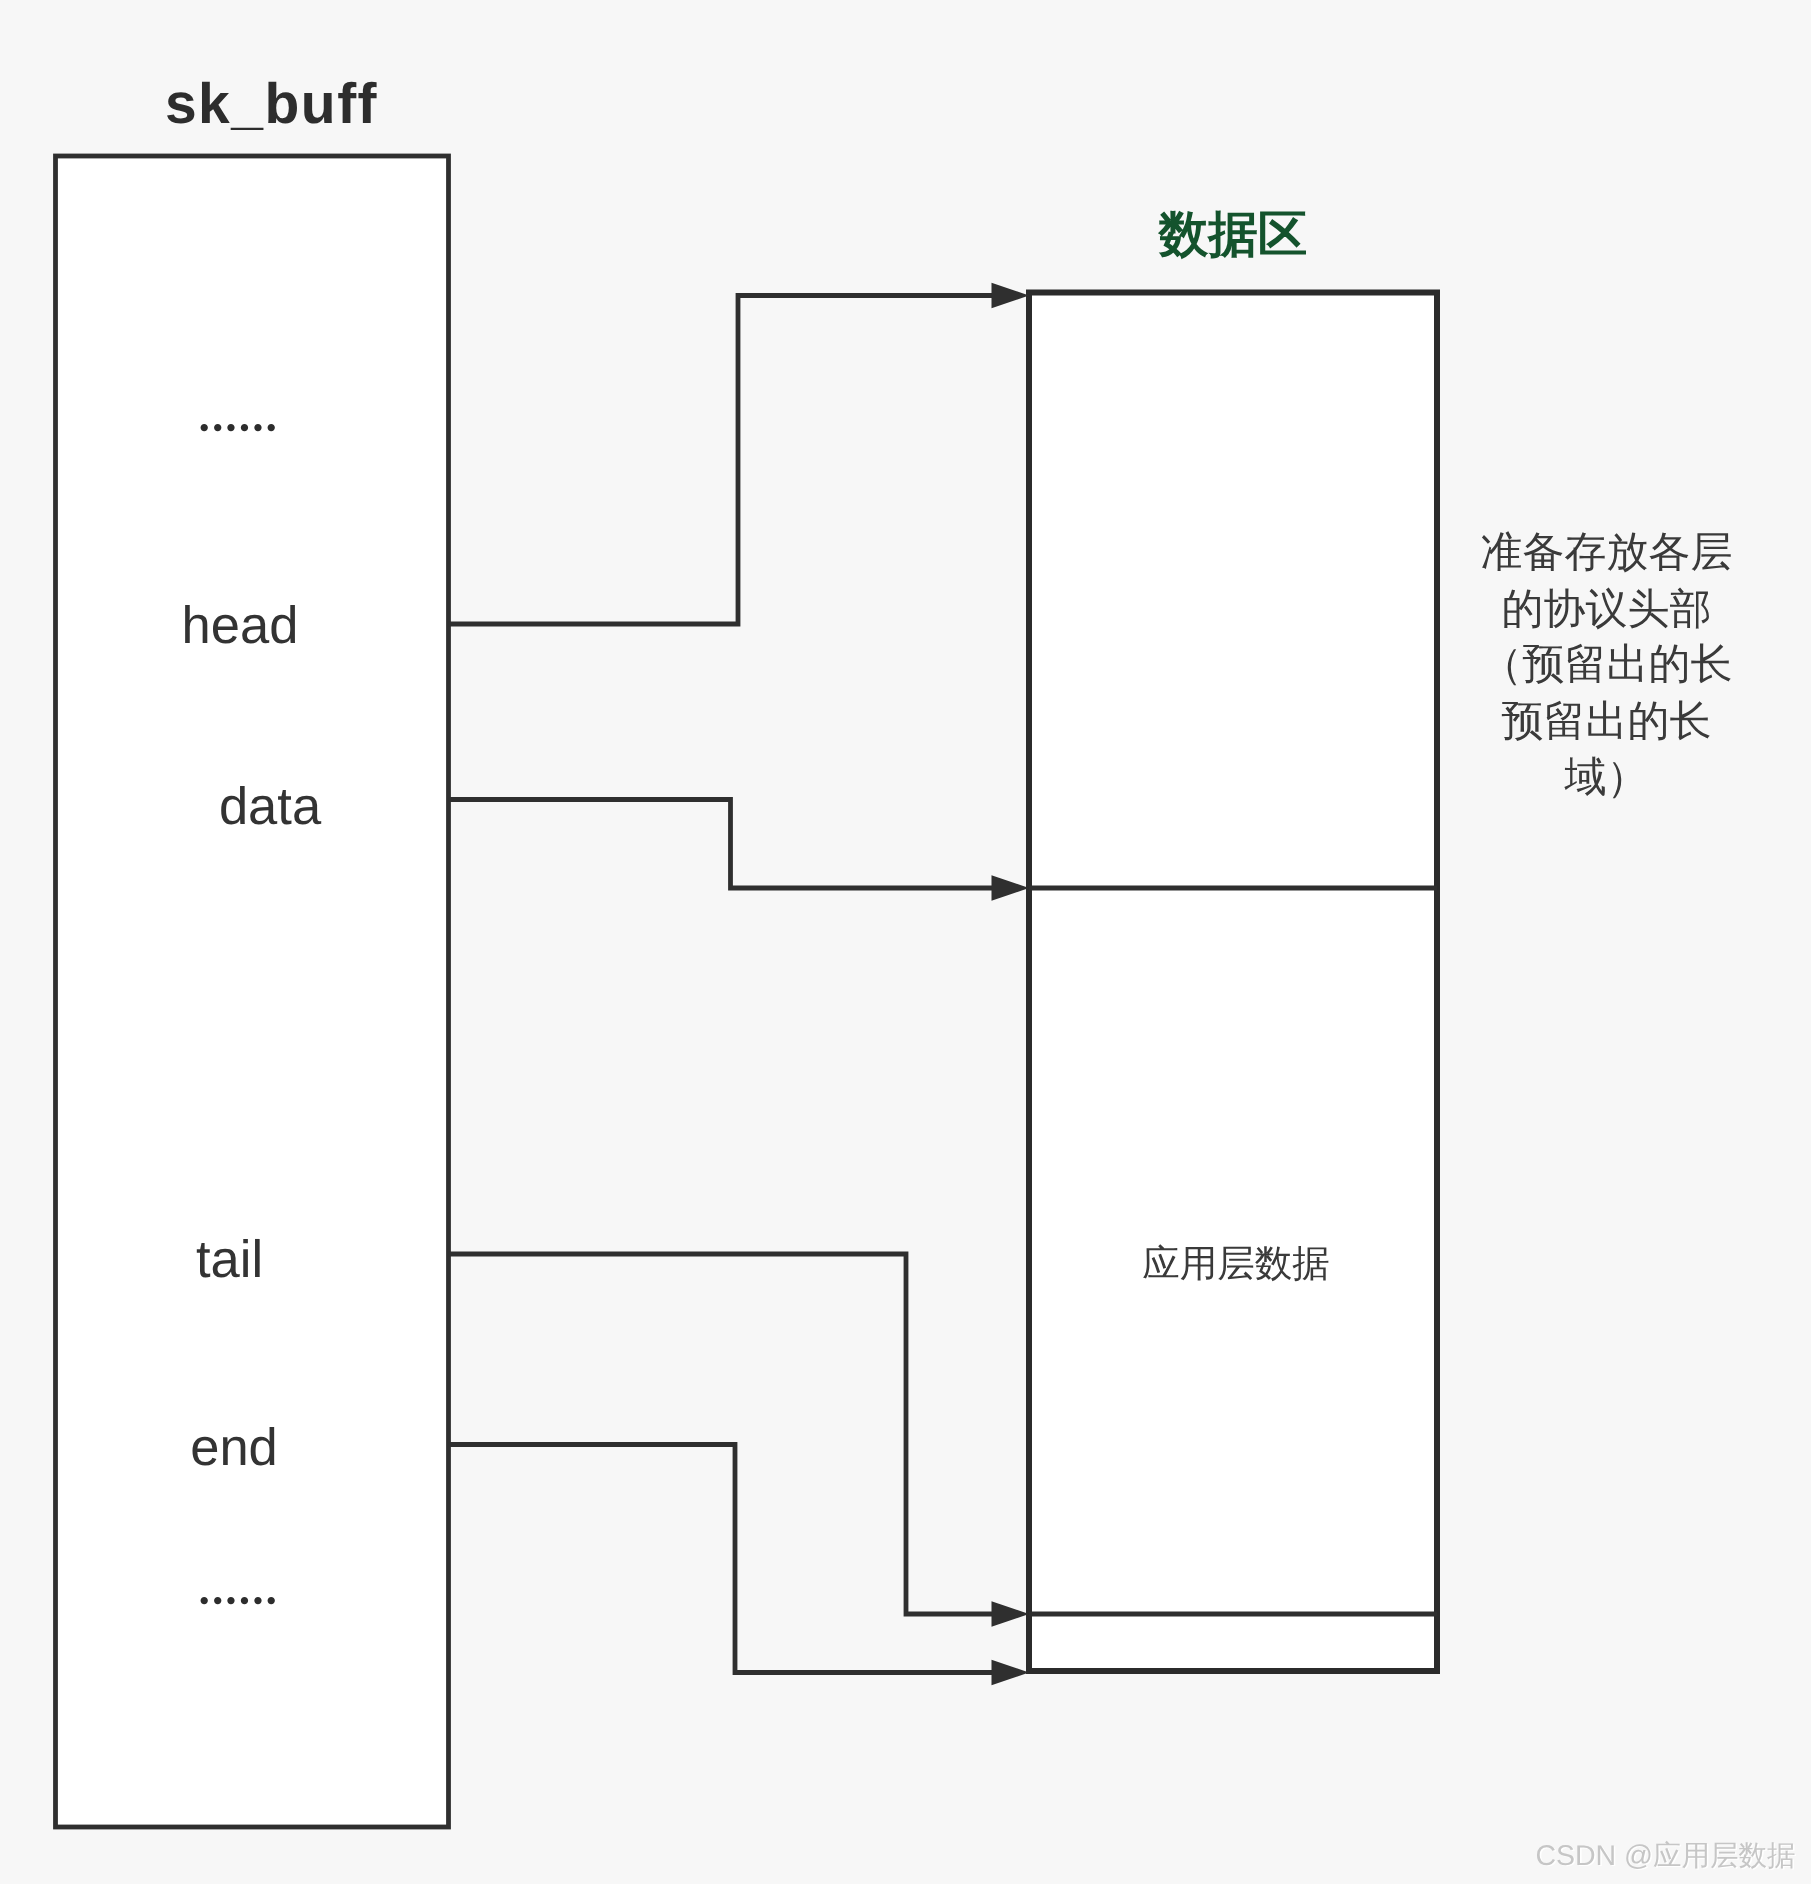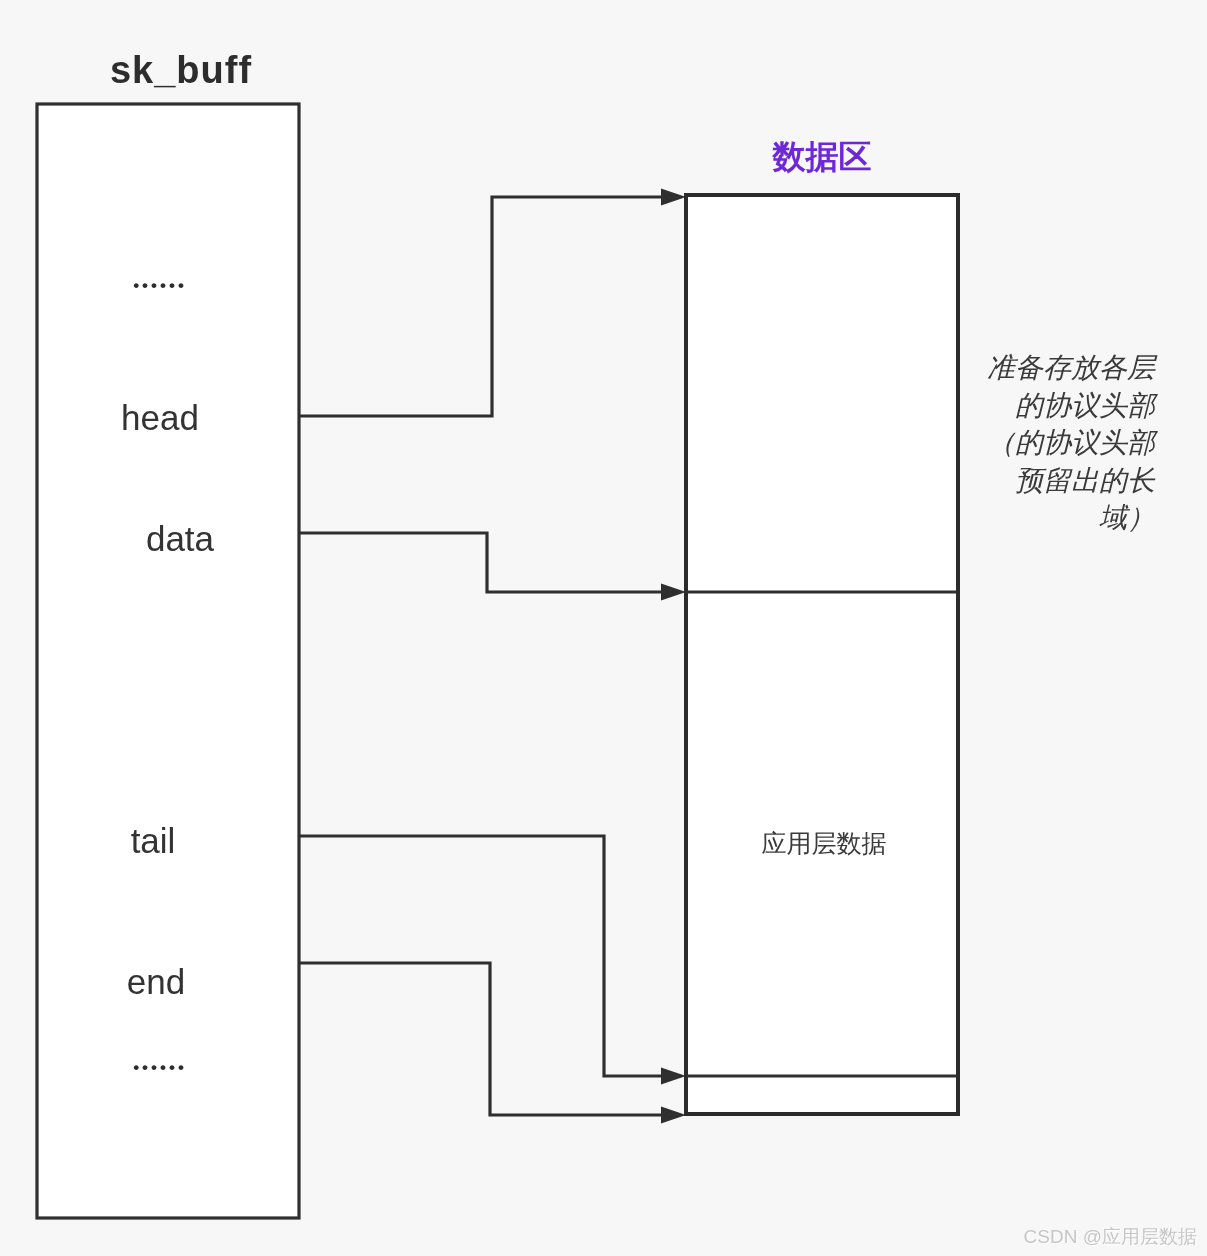--- a/index.html
+++ b/index.html
@@ -34,21 +34,21 @@
   }
   .diagram-title {
     font-size: 38px;
     font-weight: bold;
     color: #2d2d2d;
     letter-spacing: 1px;
   }
   .area-title {
     font-size: 33px;
     font-weight: bold;
-    color: #6d28d9;
+    color: #14532d;
   }
   .field-label {
     font-size: 35px;
     color: #333333;
   }
   .dots-row {
     font-size: 17px;
     font-weight: bold;
     letter-spacing: 3px;
     color: #2d2d2d;
@@ -56,26 +56,25 @@
   .app-label {
     font-size: 25px;
     color: #3a3a3a;
     text-align: center;
   }
   .annotation {
     position: absolute;
     left: 1071px;
     top: 349px;
     transform: translateX(-50%);
-    text-align: right;
+    text-align: center;
     font-size: 28px;
     line-height: 37.5px;
     color: #3a3a3a;
     white-space: nowrap;
-    font-style: italic;
   }
   .watermark {
     position: absolute;
     right: 10px;
     top: 1224px;
     font-size: 19px;
     color: #c6c6c6;
     text-shadow: 1px 1px 0 #ffffff;
     white-space: nowrap;
   }
@@ -113,29 +112,29 @@
   <div class="txt area-title" style="left:822px; top:156px;">数据区</div>
 
   <div class="txt dots-row" style="left:160px; top:285px;">••••••</div>
 
   <div class="txt field-label" style="left:160px; top:417px;">head</div>
 
   <div class="txt field-label" style="left:157px; top:538px;margin-left:23px;">data</div>
 
   <div class="txt field-label" style="left:153px; top:840px;">tail</div>
 
-  <div class="txt field-label" style="left:156px; top:965px;margin-top:16px;">end</div>
+  <div class="txt field-label" style="left:156px; top:965px;">end</div>
 
   <div class="txt dots-row" style="left:160px; top:1067px;">••••••</div>
 
   <div class="txt app-label" style="left:824px; top:843px;">应用层数据</div>
 
   <div class="annotation">
     <div>准备存放各层</div>
     <div>的协议头部</div>
-    <div>（的协议头部</div>
+    <div>（预留出的长</div>
     <div>预留出的长</div>
     <div>域）</div>
   </div>
 
   <div class="watermark">CSDN @应用层数据</div>
 
 </div>
 
 </body></html>

